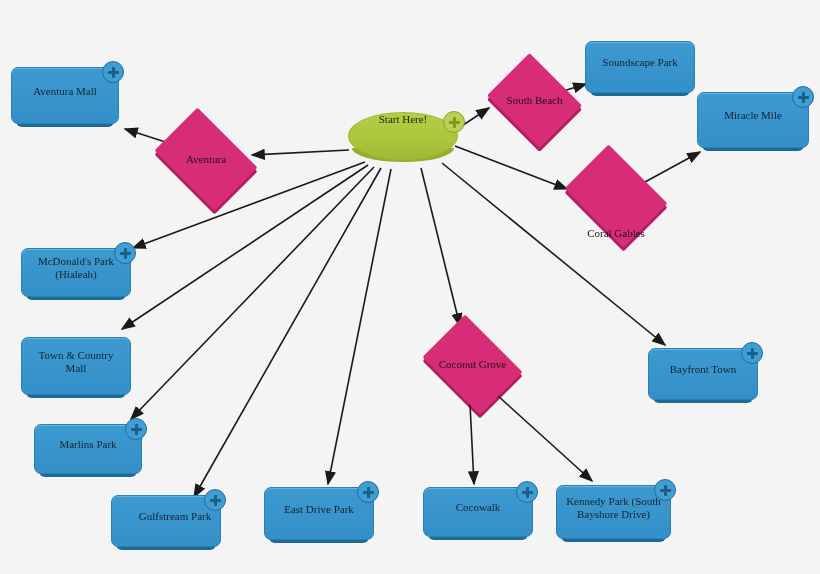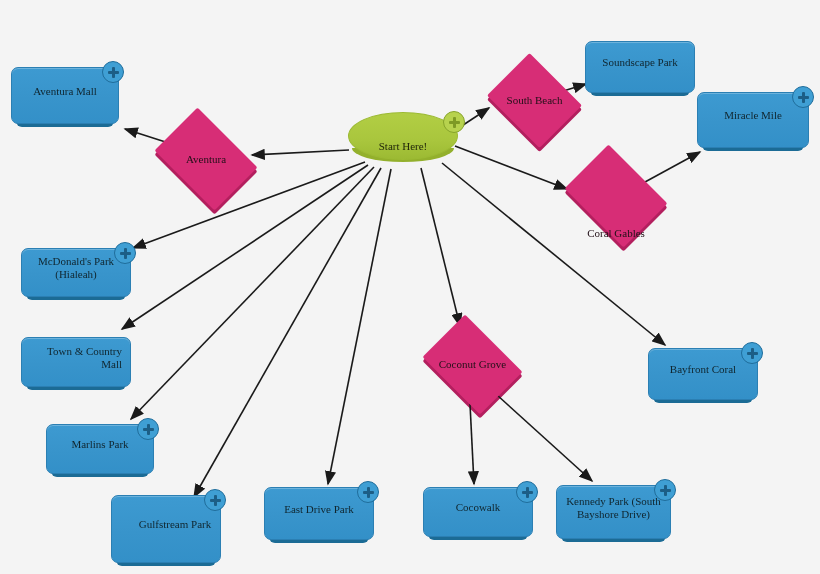--- a/index.html
+++ b/index.html
@@ -60,21 +60,21 @@
     font-size:11px;color:#221018;text-align:center;
     line-height:13px;
     width:100%;
   }
 
   
   .ellipse{
     border-radius:50%;
     background:linear-gradient(to bottom,#b2ce44 0%,#a9c63d 60%,#9cba33 100%);
     border:1px solid #9cba33;
-    display:flex;align-items:flex-end;justify-content:center;
+    display:flex;align-items:flex-start;justify-content:center;
     font-size:11px;color:#1d2208;
     padding-bottom:7px;
     box-sizing:border-box;
   }
   .ellipse::after{
     content:"";position:absolute;
     left:3px;right:3px;bottom:-3px;height:14px;
     background:#93b02c;border-radius:0 0 50% 50%/0 0 100% 100%;
     z-index:-1;
   }
@@ -146,31 +146,31 @@
         <div class="dshape"></div>
         <span class="lbl">Aventura</span>
       </div>
       <div class="node rect" style="left: 21px; top: 248px; width: 110px; height: 49px;">
         <span class="lbl">McDonald's Park (Hialeah)</span>
         <div class="plus blue" style="right: -6px; top: -7px;">
           <span class="bar-h"></span>
           <span class="bar-v"></span>
         </div>
       </div>
-      <div class="node rect" style="left: 21px; top: 337px; width: 110px; height: 50px; text-align: right;">
+      <div class="node rect" style="left: 21px; top: 337px; width: 110px; height: 58px;">
         <span class="lbl">Town &amp; Country Mall</span>
       </div>
-      <div class="node rect" style="left: 46px; top: 424px; width: 108px; height: 50px;">
+      <div class="node rect" style="left: 34px; top: 424px; width: 108px; height: 50px;">
         <span class="lbl">Marlins Park</span>
         <div class="plus blue" style="right: -6px; top: -7px;">
           <span class="bar-h"></span>
           <span class="bar-v"></span>
         </div>
       </div>
-      <div class="node rect" style="left: 111px; top: 495px; width: 110px; height: 68px; padding-left: 26px;">
+      <div class="node rect" style="left: 111px; top: 495px; width: 110px; height: 52px; padding-left: 26px;">
         <span class="lbl">Gulfstream Park</span>
         <div class="plus blue" style="right: -6px; top: -7px;">
           <span class="bar-h"></span>
           <span class="bar-v"></span>
         </div>
       </div>
       <div class="node rect" style="left: 264px; top: 487px; width: 110px; height: 53px;">
         <span class="lbl">East Drive Park</span>
         <div class="plus blue" style="right: -6px; top: -7px;">
           <span class="bar-h"></span>
@@ -190,21 +190,21 @@
         </div>
       </div>
       <div class="node rect" style="left: 556px; top: 485px; width: 115px; height: 54px;">
         <span class="lbl">Kennedy Park (South Bayshore Drive)</span>
         <div class="plus blue" style="right: -6px; top: -7px;">
           <span class="bar-h"></span>
           <span class="bar-v"></span>
         </div>
       </div>
       <div class="node rect" style="left: 648px; top: 348px; width: 110px; height: 52px;">
-        <span class="lbl">Bayfront Coral</span>
+        <span class="lbl">Bayfront Town</span>
         <div class="plus blue" style="right: -6px; top: -7px;">
           <span class="bar-h"></span>
           <span class="bar-v"></span>
         </div>
       </div>
       <div class="node diamond" style="left: 482px; top: 58px; width: 105px; height: 85px;">
         <div class="dshade"></div>
         <div class="dshape"></div>
         <span class="lbl">South Beach</span>
       </div>

